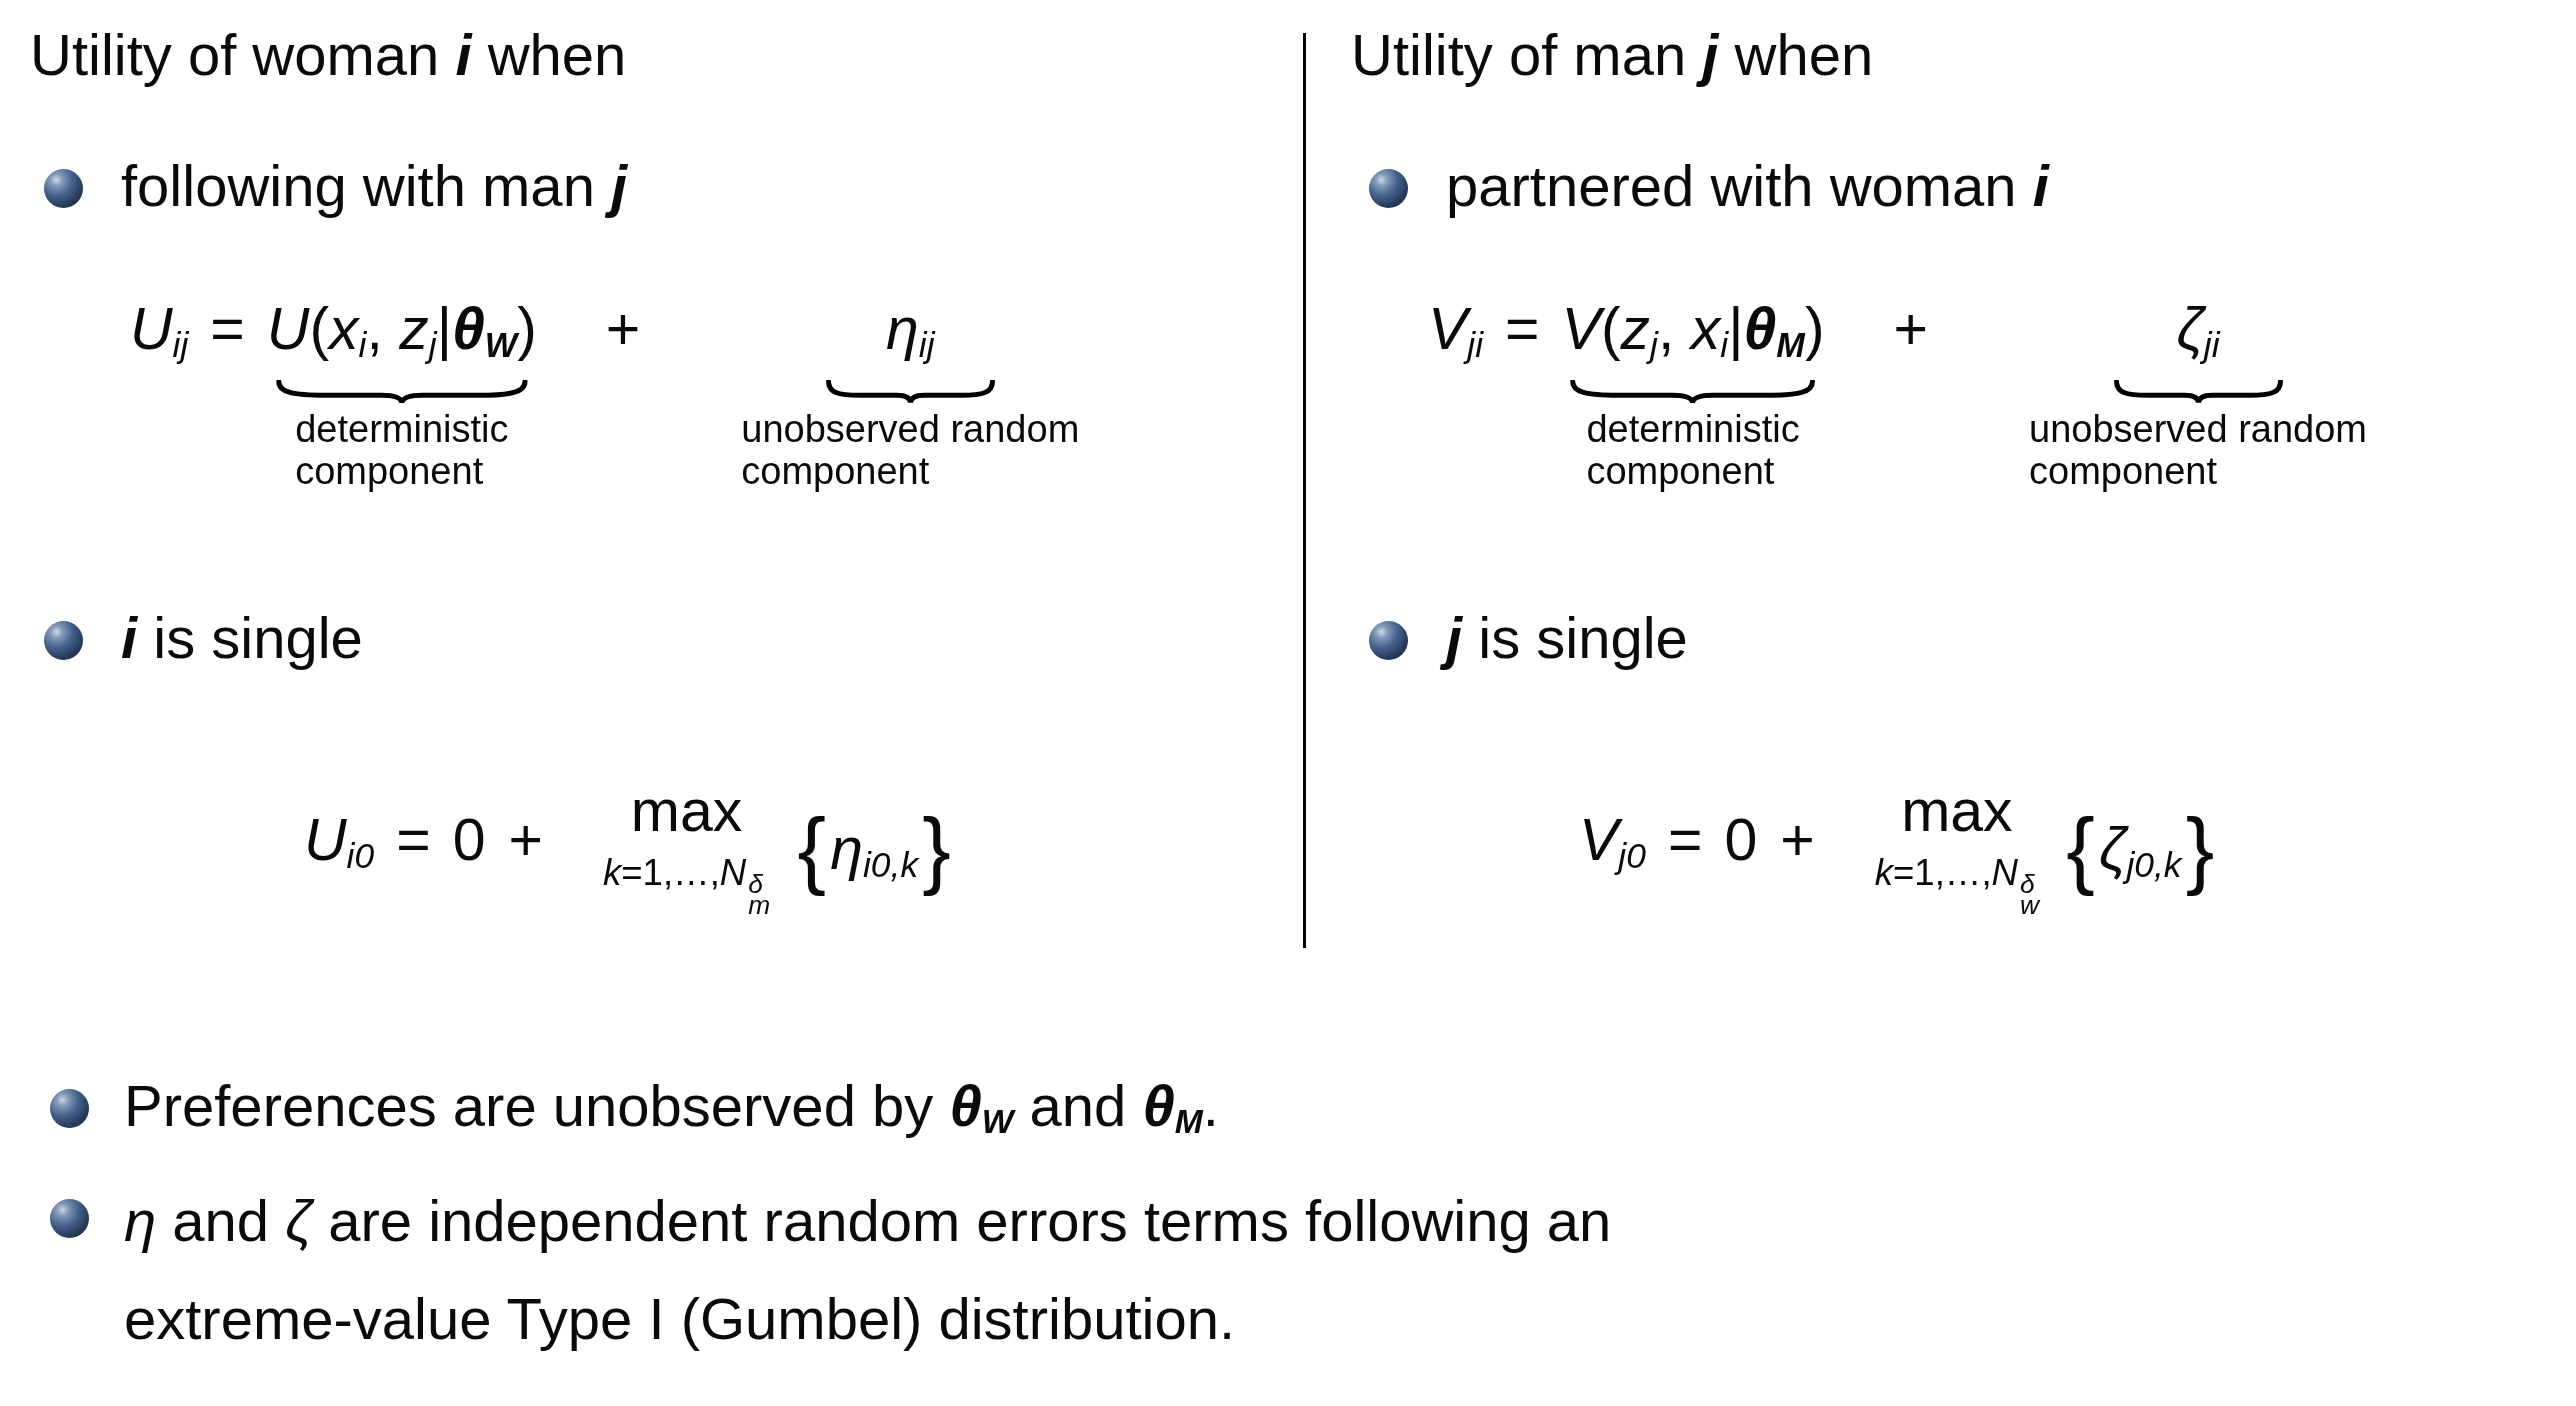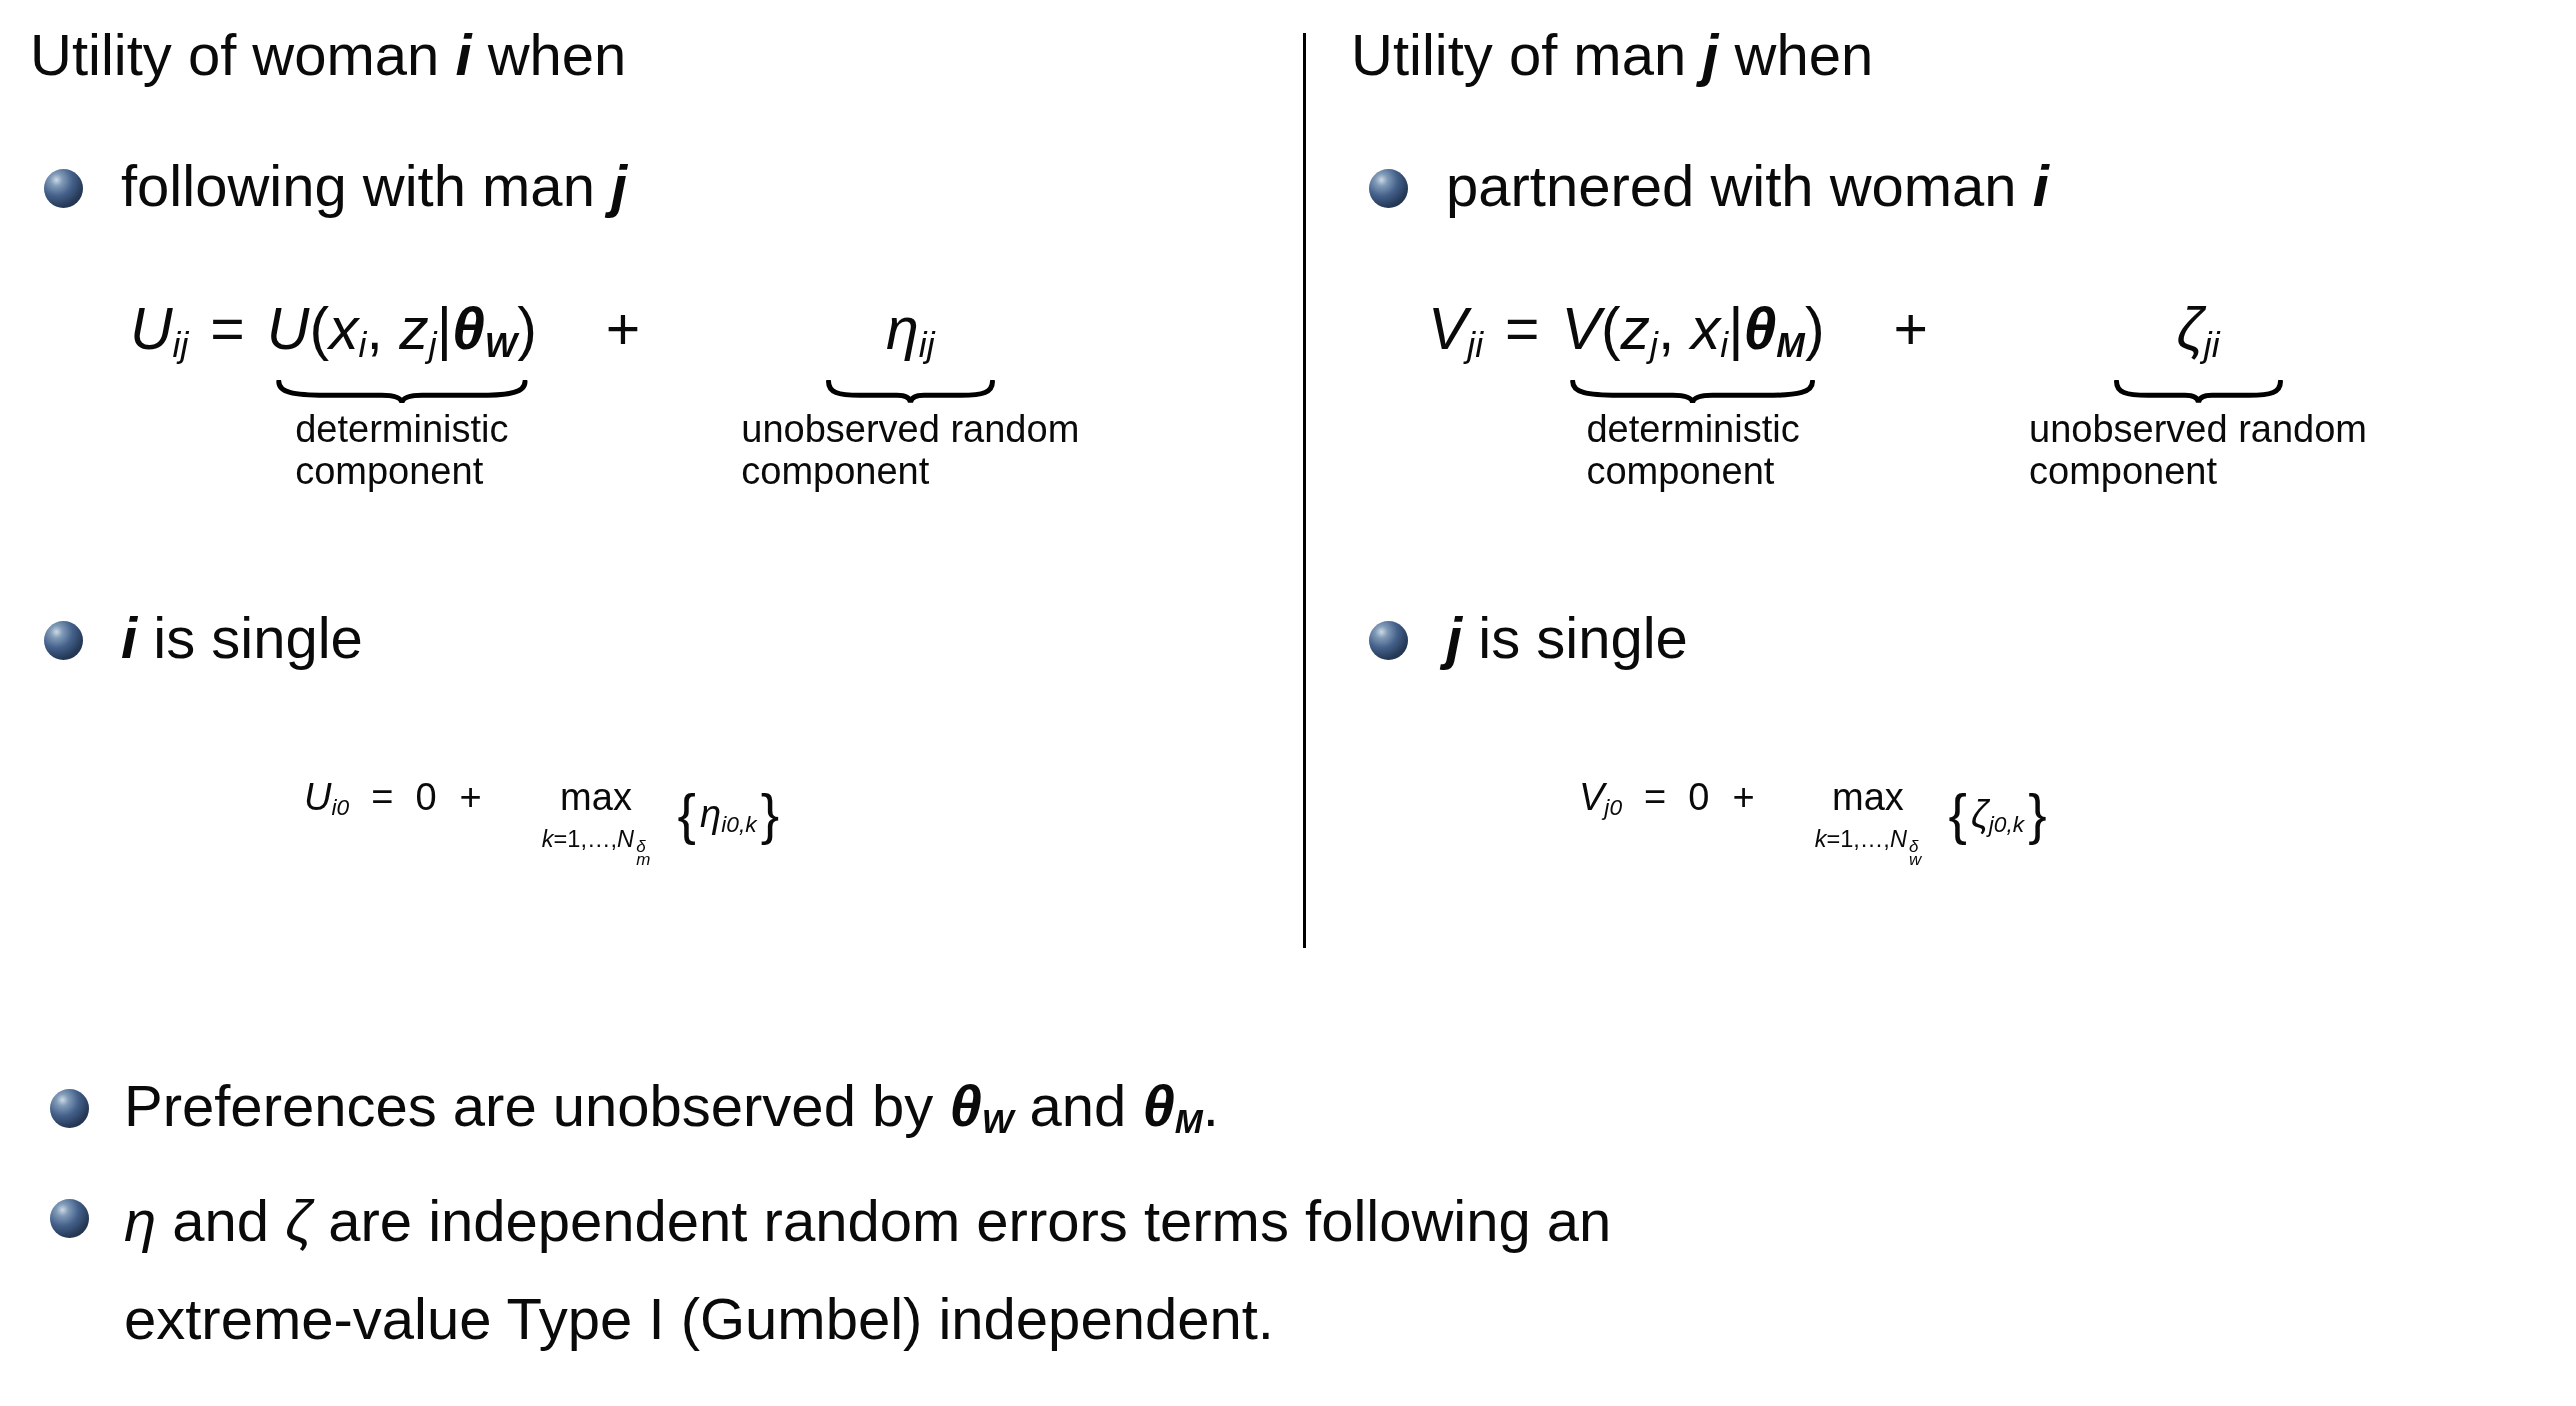--- a/index.html
+++ b/index.html
@@ -62,22 +62,22 @@
   .underbrace { width: 94%; height: 23px; margin-top: 12.7px; display: block; }
   .braced.noise .underbrace { width: 169px; }
   .blabel {
     margin-top: 5.3px; font-size: 38px; line-height: 1.1;
     display: flex; flex-direction: column; align-items: flex-start;
     font-style: normal; font-weight: 400;
   }
 
   .single-eq {
     position: absolute; top: 773px; left: 304px;
-    display: flex; align-items: flex-start;
-    font-size: 38px; line-height: 1.3; white-space: nowrap;
+    display: flex; align-items: center;
+    font-size: 59px; line-height: 1.3; white-space: nowrap;
   }
   .col-right .single-eq { left: 254px; }
   .single-eq .plusmid { margin: 0 23px; }
 
   .maxstack { display: inline-flex; flex-direction: column; align-items: center; margin: 0 23px 0 37px; }
   .max-op { font-style: normal; }
   .max-sub { font-size: 0.62em; line-height: 1; margin-top: 5.3px; white-space: nowrap; }
   .stack {
     display: inline-flex; flex-direction: column; align-items: flex-start;
     line-height: 0.78; font-size: 0.72em; font-style: italic;
@@ -214,16 +214,16 @@
 
 <div class="bullet-row bullet-pref">
   <span class="ball"></span>
   <span class="btext"><span>Preferences are unobserved by </span><span class="mtheta">θ</span><sub class="mtheta-sub">W</sub><span> and </span><span class="mtheta">θ</span><sub class="mtheta-sub">M</sub><span>.</span></span>
 </div>
 
 <div class="bullet-row bullet-errors">
   <span class="ball"></span>
   <span class="btext">
     <span class="line"><span class="mi">η</span><span> and </span><span class="mi">ζ</span><span> are independent random errors terms following an</span></span>
-    <span class="line">extreme-value Type I (Gumbel) independent.</span>
+    <span class="line">extreme-value Type I (Gumbel) distribution.</span>
   </span>
 </div>
 
 
 </body></html>

